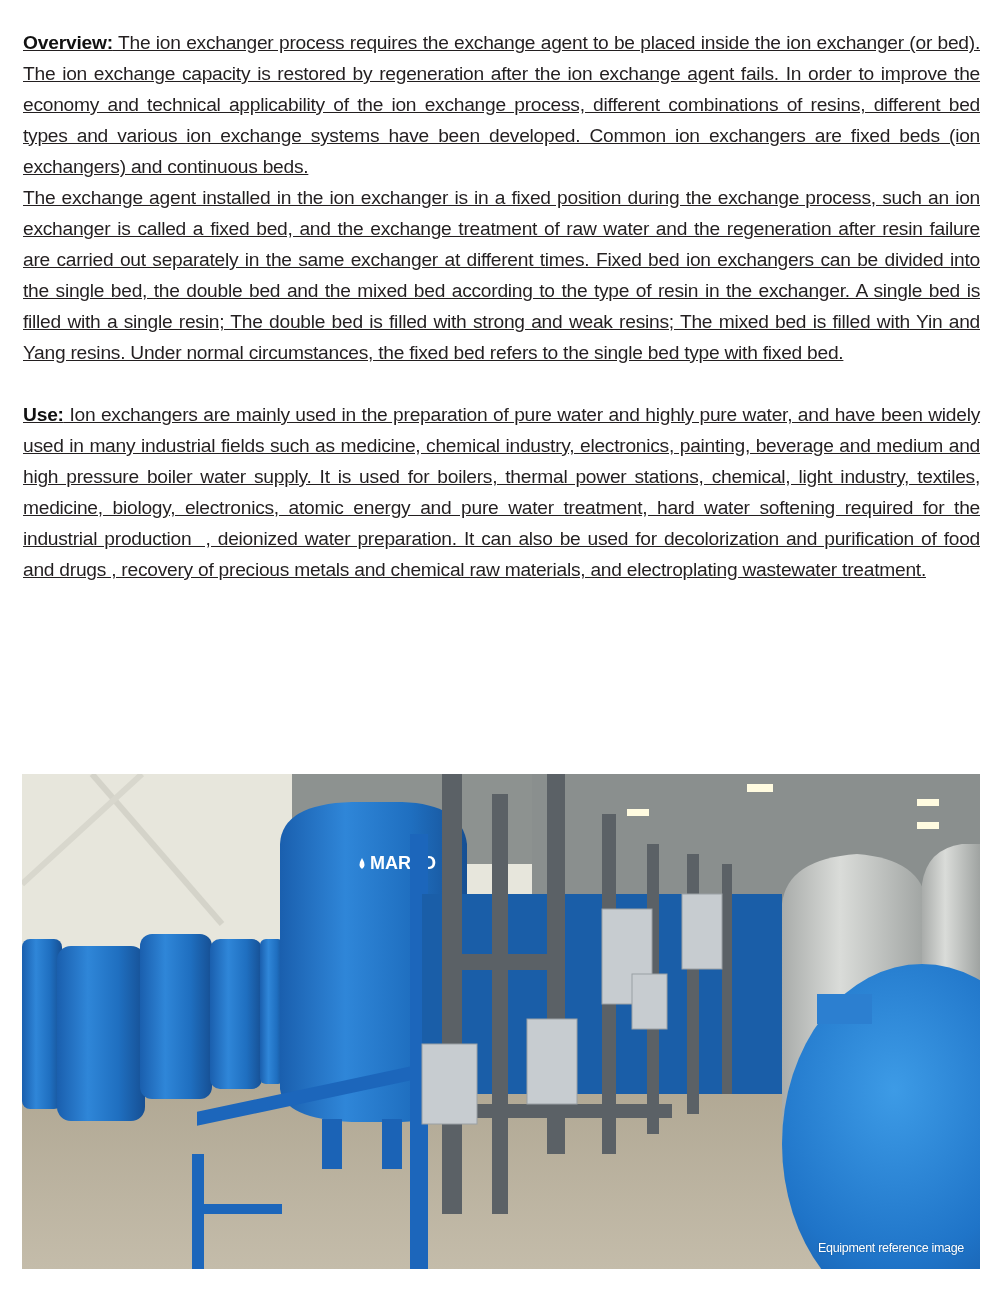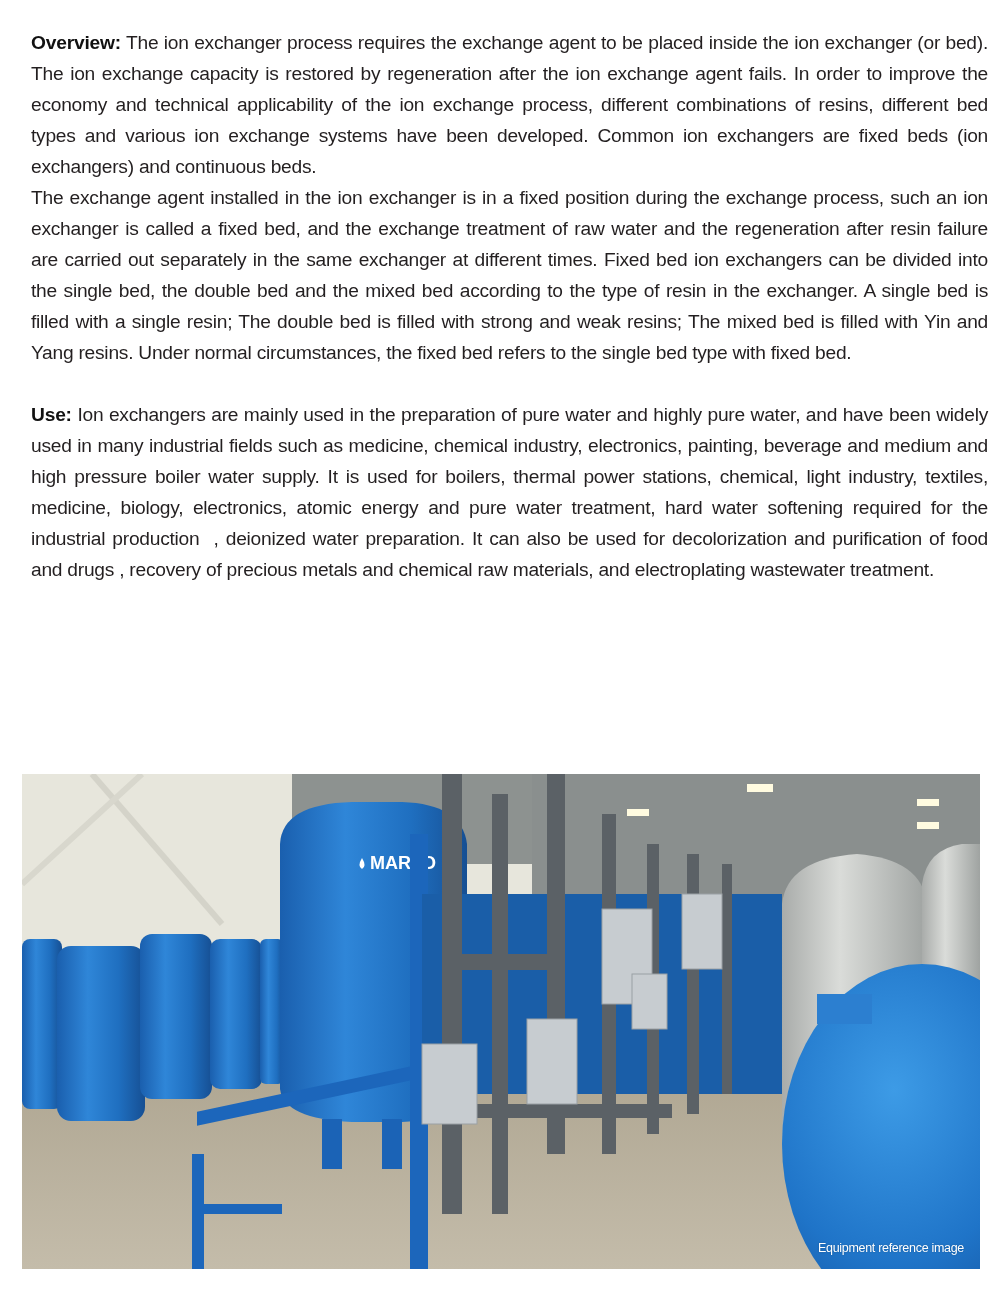--- a/index.html
+++ b/index.html
@@ -1,18 +1,18 @@
 <!DOCTYPE html>
 <html><head>
 <meta charset="utf-8">
 <style>
   html, body { margin: 0; padding: 0; background: #ffffff; }
   body { width: 1000px; height: 1297px; position: relative; overflow: hidden;
          font-family: "Liberation Sans", "DejaVu Sans", sans-serif; color: #231f20; }
-  .content { position: absolute; left: 31px; top: 27px; width: 957px; }
+  .content { position: absolute; left: 23px; top: 27px; width: 957px; text-decoration: underline; }
   .para { margin: 0; font-size: 19.2px; line-height: 31px; text-align: justify;
           letter-spacing: -0.25px; }
   .para.last-in-block { text-align-last: left; }
   .lead { font-weight: bold; color: #111; letter-spacing: -0.2px; }
   .gap { height: 31px; }
   .photo { position: absolute; left: 22px; top: 774px; width: 958px; height: 495px;
            overflow: hidden; background: #cfd2cf; }
   .photo svg { display: block; }
   .caption { position: absolute; right: 16px; bottom: 14px; color: #ffffff;
              font-size: 12.5px; letter-spacing: -0.3px; text-shadow: 0 0 2px rgba(0,0,0,0.25); text-align: right; }

